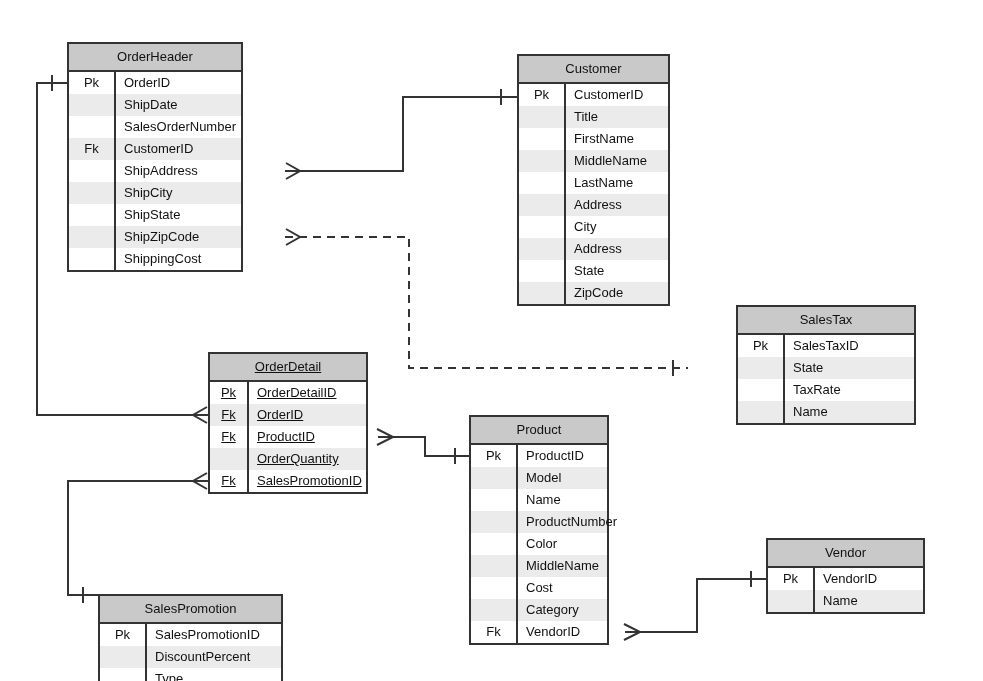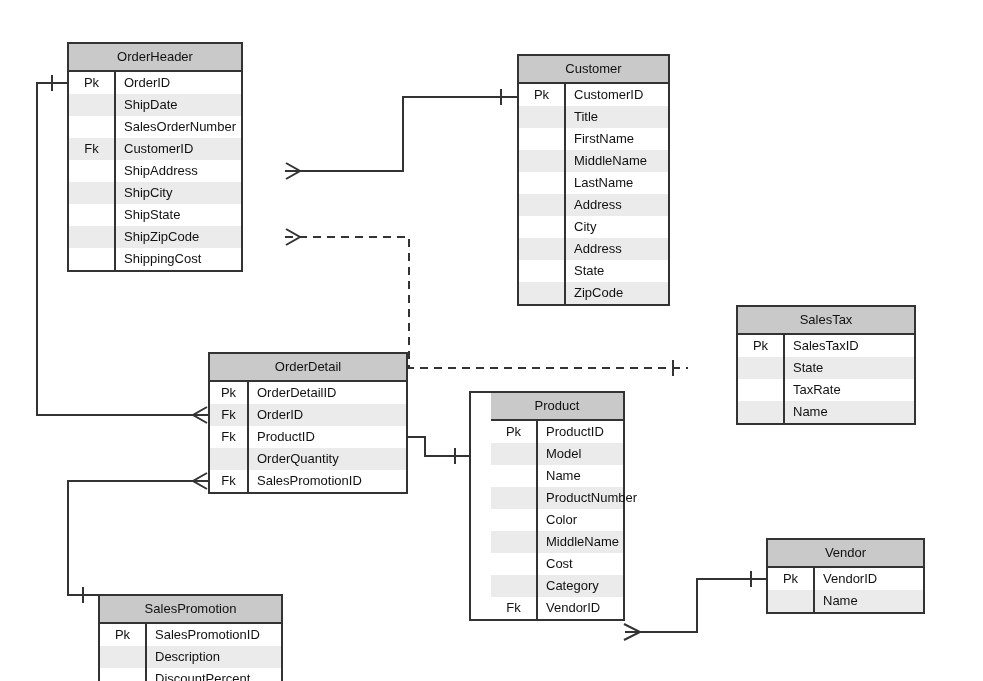--- a/index.html
+++ b/index.html
@@ -15,23 +15,23 @@
   .thead{height:26px;line-height:26px;text-align:center;background:#c9c9c9;
          border-bottom:2px solid #333333;}
   .trow{display:flex;height:22px;line-height:22px;background:#ffffff;}
   .trow:nth-child(even){background:#ebebeb;}
   .tkey{width:45px;flex:none;border-right:2px solid #333333;text-align:center;}
   .tfield{padding-left:8px;white-space:nowrap;}
 
   .t0{left:67px;  top:42px;  width:176px;}
   .t1{left:517px; top:54px;  width:153px;}
   .t2{left:688px; top:305px; width:180px;margin-left:48px;}
-  .t3{left:208px; top:352px; width:200px;}
+  .t3{left:208px; top:352px; width:160px;text-decoration:underline;}
   .t3 .tkey{width:37px;}
-  .t4{left:469px; top:391px; width:156px;padding-left:20px;}
+  .t4{left:469px; top:415px; width:140px;}
   .t5{left:766px; top:538px; width:159px;}
   .t6{left:98px;  top:554px; width:185px;margin-top:40px;}
 </style>
 </head>
 <body>
 
 <div class="canvas">
 
   <svg class="wires" width="983" height="681" viewBox="0 0 983 681">
 
@@ -266,24 +266,20 @@
 
   <div class="tbl t6">
     <div class="thead">SalesPromotion</div>
     <div class="tbody">
       <div class="trow">
           <span class="tkey">Pk</span>
           <span class="tfield">SalesPromotionID</span>
         </div>
       <div class="trow">
           <span class="tkey"></span>
-          <span class="tfield">Description</span>
-        </div>
-      <div class="trow">
-          <span class="tkey"></span>
           <span class="tfield">DiscountPercent</span>
         </div>
       <div class="trow">
           <span class="tkey"></span>
           <span class="tfield">Type</span>
         </div>
     </div>
   </div>
 
 </div>

